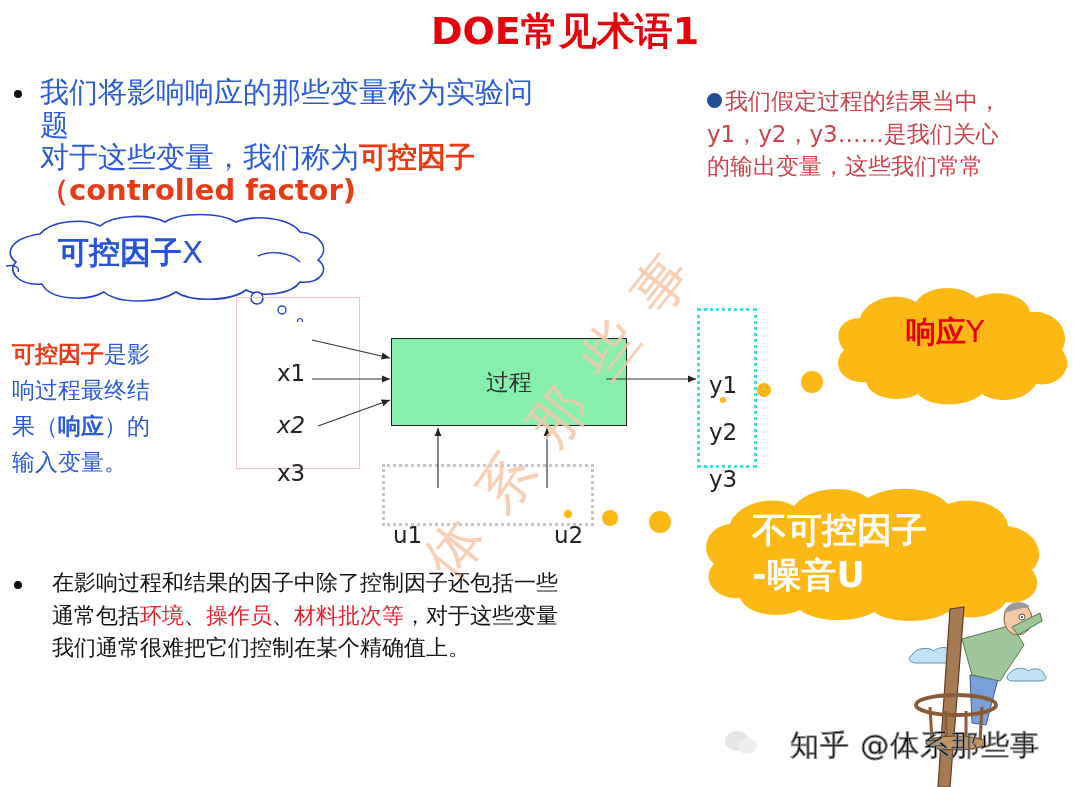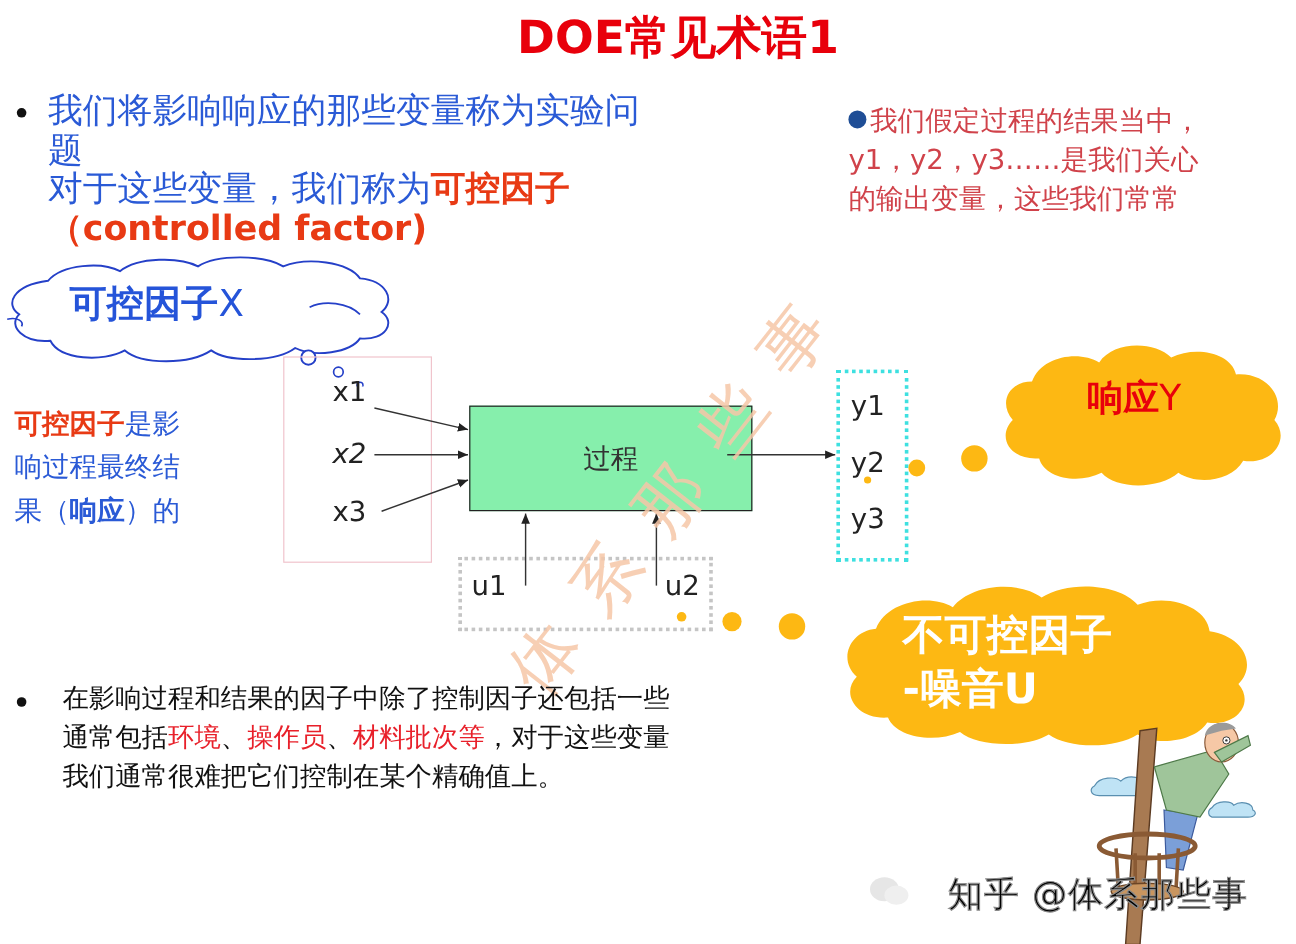--- a/index.html
+++ b/index.html
@@ -35,21 +35,21 @@
     font-size: 22px; line-height: 32.5px; color: #111;
   }
   .cloud-x-label {
     left: 58px; top: 232px; font-size: 31px; font-weight: bold; color: #2554d9;
   }
   .cloud-x-label span.x { font-weight: normal; }
   .box-input {
     left: 236px; top: 297px; width: 122px; height: 170px;
     border: 1px solid #f0c4cc;
   }
-  .diag-label { font-size: 23px; color: #222; }
+  .diag-label { font-size: 23px; color: #222; margin-top: 46px; }
   .process {
     left: 391px; top: 338px; width: 236px; height: 88px;
     background: #86efac; border: 1.5px solid #222; box-sizing: border-box;
     display: flex; align-items: center; justify-content: center;
     font-size: 23px; color: #333;
   }
   .box-output {
     left: 697px; top: 308px; width: 60px; height: 160px;
     border: 3px dotted #3ee0e0; box-sizing: border-box;
   }
@@ -100,20 +100,21 @@
   <circle cx="300" cy="109" r="2.5" fill="#fff" stroke="#2540c8" stroke-width="1.2"></circle>
 </svg>
 <div class="abs cloud-x-label">
   <span>可控因子</span><span class="x">X</span>
 </div>
 
 <div class="abs para-left">
   <div><span class="red-bold">可控因子</span><span>是影</span></div>
   <div>响过程最终结</div>
   <div><span>果（</span><span style="font-weight:bold">响应</span><span>）的</span></div>
+  <div>输入变量。</div>
 </div>
 
 <div class="abs box-input"></div>
 <div class="abs diag-label" style="left:277px; top:314px;">x1</div>
 <div class="abs diag-label" style="left:277px; top:366px;font-style:italic;">x2</div>
 <div class="abs diag-label" style="left:277px; top:414px;">x3</div>
 
 <div class="abs process">
     <span>过程</span>
   </div>

